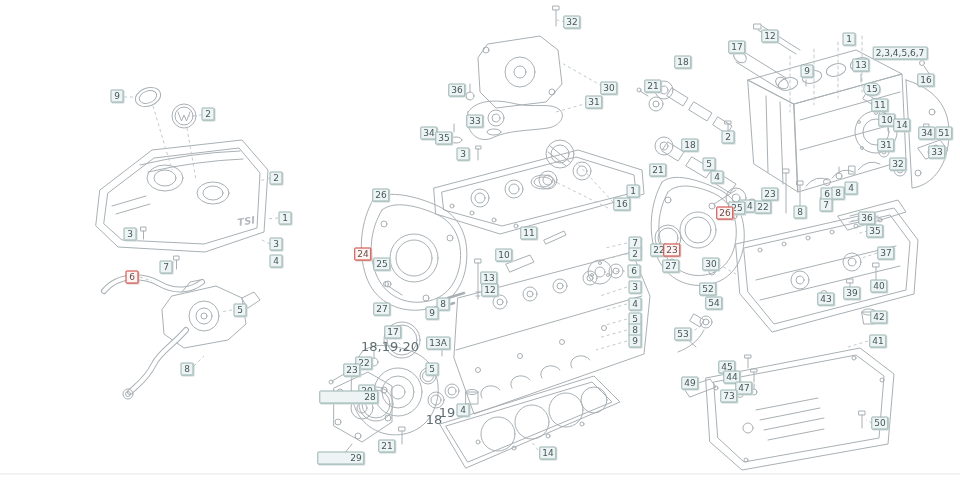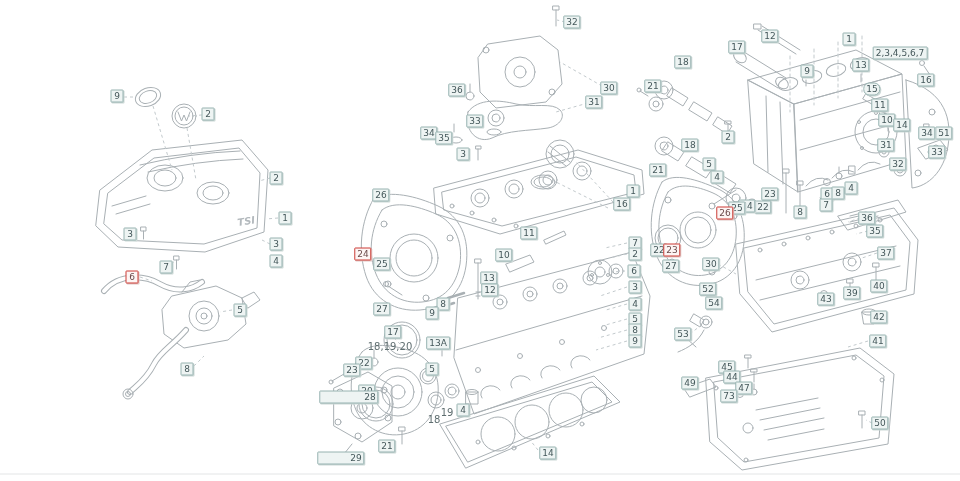--- a/index.html
+++ b/index.html
@@ -23,21 +23,21 @@
     background:var(--label-bg);border:1px solid var(--label-border);
     padding:0 2px;min-width:7px;text-align:center;white-space:nowrap;
     box-shadow:1px 1px 0 #ccd8d6;border-radius:1px;z-index:3;
   }
   .callout.red{
     border-color:var(--hl-border);color:var(--hl-text);background:#fdf5f4;
     box-shadow:1px 1px 0 #e0c6c4;
   }
   .annotation{
     position:absolute;transform:translate(-50%,-50%);
-    font-size:10px;line-height:11px;color:#5f6e70;white-space:nowrap;z-index:2;
+    font-size:13px;line-height:11px;color:#5f6e70;white-space:nowrap;z-index:2;
   }
 </style>
 </head>
 <body>
 
 <div class="canvas" id="canvas">
   <svg width="960" height="481" viewBox="0 0 960 481">
 
     <g stroke="#a9b0b4" fill="none" stroke-width="1" stroke-linejoin="round" stroke-linecap="round">
       <g>

